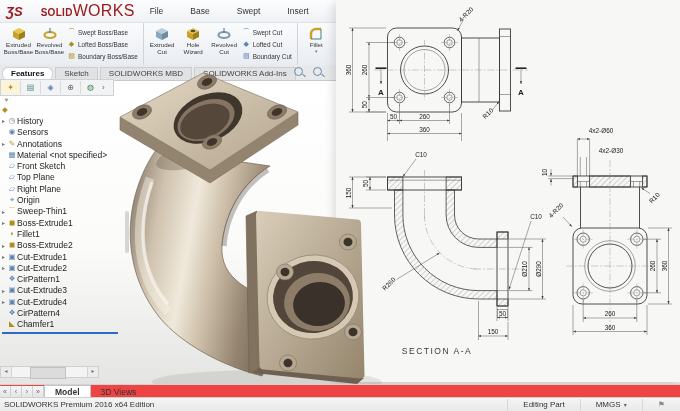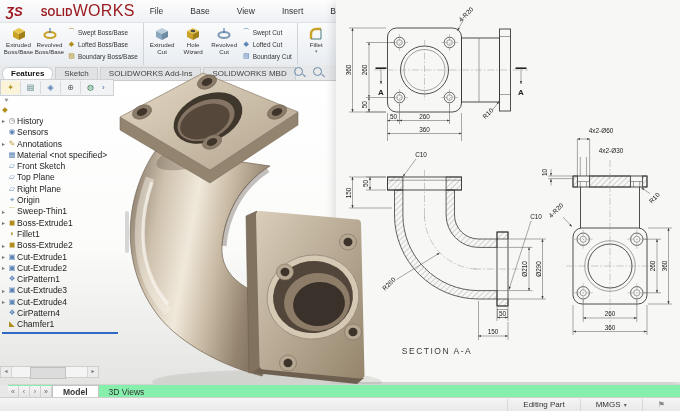--- a/index.html
+++ b/index.html
@@ -72,21 +72,21 @@
   .rollback{width:116px;height:2px;background:#2f6bc4;margin:2px 0 0 2px;}
   .vthumb{position:absolute;left:125px;top:132px;width:4px;height:42px;background:#d6d6d6;border-radius:2px;}
   .hscroll{position:absolute;left:0;top:287px;width:97px;height:10px;display:flex;align-items:stretch;
            border:1px solid #cfcfcf;background:#f4f4f4;}
   .harrow{width:10px;font-size:6px;color:#777;text-align:center;line-height:9px;background:#ececec;
           border-right:1px solid #d5d5d5;}
   .harrow:last-child{border-left:1px solid #d5d5d5;border-right:none;}
   .htrack{flex:1;position:relative;}
   .hthumb{position:absolute;left:18px;top:0;width:34px;height:100%;background:#dcdcdc;border:1px solid #c2c2c2;}
   
-  .doctabs{position:absolute;left:8px;bottom:13px;right:0;height:13px;background:#86efac;
+  .doctabs{position:absolute;left:0;bottom:13px;right:0;height:13px;background:#ef4444;
            border-top:1px solid #d2d2d2;display:flex;align-items:flex-end;z-index:6;}
   .dnav{width:10px;text-align:center;font-size:7px;color:#666;background:linear-gradient(#f6f6f6,#e3e3e3);
         border-right:1px solid #d0d0d0;line-height:12px;}
   .dtab{font-size:8.5px;padding:0 10px;line-height:12px;color:#333;}
   .dtab.active{background:#fff;border:1px solid #c4c4c4;border-bottom:none;font-weight:bold;}
   
   .statusbar{position:absolute;left:0;bottom:0;right:0;height:13px;background:linear-gradient(#f5f5f5,#e9e9e9);
              border-top:1px solid #cfcfcf;display:flex;align-items:center;font-size:8px;color:#333;z-index:6;}
   .sleft{margin-left:4px;}
   .sspacer{flex:1;}
@@ -100,21 +100,21 @@
 
   <div class="menubar">
     <div class="logo">
       <span class="logo-mark">ƷS</span>
       <span class="logo-bold">SOLID</span>
       <span class="logo-light">WORKS</span>
     </div>
     <div class="menus">
       <span class="menu-item">File</span>
       <span class="menu-item">Base</span>
-      <span class="menu-item">View</span>
+      <span class="menu-item">Swept</span>
       <span class="menu-item">Insert</span>
       <span class="menu-item">Base</span>
       <span class="menu-item">Window</span>
       <span class="menu-item">Help</span>
     </div>
     <span class="pin">
       <svg width="9" height="11" viewBox="0 0 9 11">
           <circle cx="4.5" cy="3" r="2.4" fill="#8b8b8b"></circle>
           <rect x="4" y="5" width="1" height="5" fill="#8b8b8b"></rect>
         </svg>
@@ -310,22 +310,22 @@
             <span class="sic t">◫</span>
             <span>Mirror</span>
           </div>
       </div>
     </div>
   </div>
 
   <div class="tabrow">
     <span class="rtab active">Features</span>
     <span class="rtab">Sketch</span>
+    <span class="rtab">SOLIDWORKS MBD</span>
     <span class="rtab">SOLIDWORKS Add-Ins</span>
-    <span class="rtab">SOLIDWORKS MBD</span>
   </div>
 
   <div class="viewport"></div>
   <span class="mag" style="left:294px;top:67px;"></span>
   <span class="mag" style="left:313px;top:67px;"></span>
 
   <div class="sheet">
     <svg width="344" height="382" viewBox="336 0 344 382">
       <defs>
         <pattern id="hat" width="4" height="4" patternUnits="userSpaceOnUse" patternTransform="rotate(45)">
@@ -672,19 +672,20 @@
   <div class="doctabs">
     <span class="dnav">«</span>
     <span class="dnav">‹</span>
     <span class="dnav">›</span>
     <span class="dnav">»</span>
     <span class="dtab active">Model</span>
     <span class="dtab">3D Views</span>
   </div>
 
   <div class="statusbar">
+    <span class="sleft">SOLIDWORKS Premium 2016 x64 Edition</span>
     <span class="sspacer"></span>
     <span class="scell">Editing Part</span>
     <span class="scell"><span>MMGS</span> <span class="qcaret">▾</span></span>
     <span class="scell sflag">⚑</span>
   </div>
 
 </div>
 
 </body></html>

